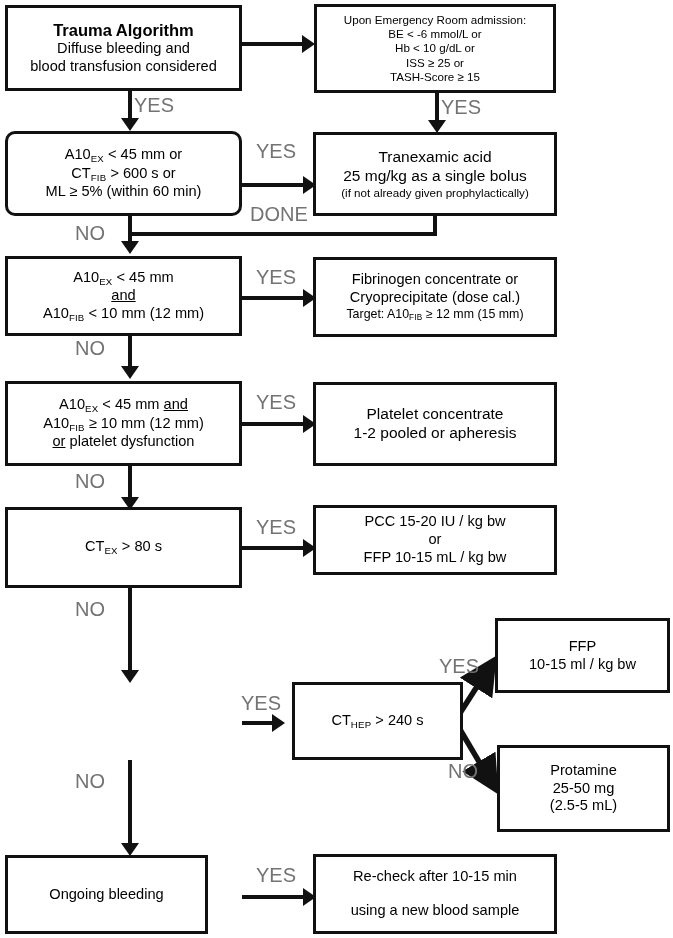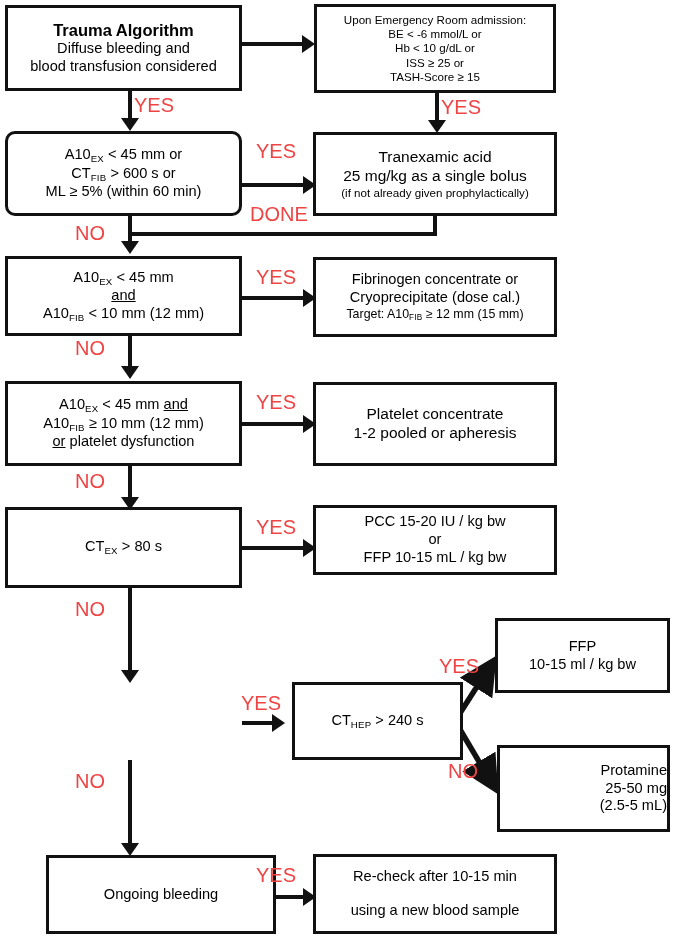--- a/index.html
+++ b/index.html
@@ -42,21 +42,21 @@
     border-top:13px solid #111111;
     z-index:2;
   }
   .arrowright{
     position:absolute;width:0;height:0;
     border-top:9px solid transparent;
     border-bottom:9px solid transparent;
     border-left:13px solid #111111;
     z-index:2;
   }
-  .lbl{position:absolute;font-size:20px;color:#ef4444;white-space:nowrap;z-index:4;}
+  .lbl{position:absolute;font-size:20px;color:#737373;white-space:nowrap;z-index:4;}
   svg.diag{position:absolute;left:0;top:0;width:673px;height:938px;z-index:2;pointer-events:none;}
 </style>
 </head>
 <body>
 
 <div id="canvas">
 
   <div class="hline" style="left:242px;top:42px;width:62px;"></div>
   <div class="arrowright" style="left:302px;top:35px;"></div>
 
@@ -191,27 +191,27 @@
 
   <div class="box" style="left:292px;top:682px;width:171px;height:78px;">
     <span class="ln t15"><span>CT</span><sub>HEP</sub><span> &gt; 240 s</span></span>
   </div>
 
   <div class="box" style="left:495px;top:618px;width:175px;height:75px;">
     <span class="ln t15">FFP</span>
     <span class="ln t15">10-15 ml / kg bw</span>
   </div>
 
-  <div class="box" style="left:497px;top:745px;width:173px;height:87px;align-items:flex-end;">
+  <div class="box" style="left:497px;top:745px;width:173px;height:87px;">
     <span class="ln t15">Protamine</span>
     <span class="ln t15">25-50 mg</span>
     <span class="ln t15">(2.5-5 mL)</span>
   </div>
 
-  <div class="box" style="left:5px;top:855px;width:230px;height:79px;margin-left:41px;">
+  <div class="box" style="left:5px;top:855px;width:203px;height:79px;">
     <span class="ln t15">Ongoing bleeding</span>
   </div>
 
   <div class="box" style="left:313px;top:854px;width:244px;height:80px;gap:16px;">
     <span class="ln t15">Re-check after 10-15 min</span>
     <span class="ln t15">using a new blood sample</span>
   </div>
 
 </div>
 

